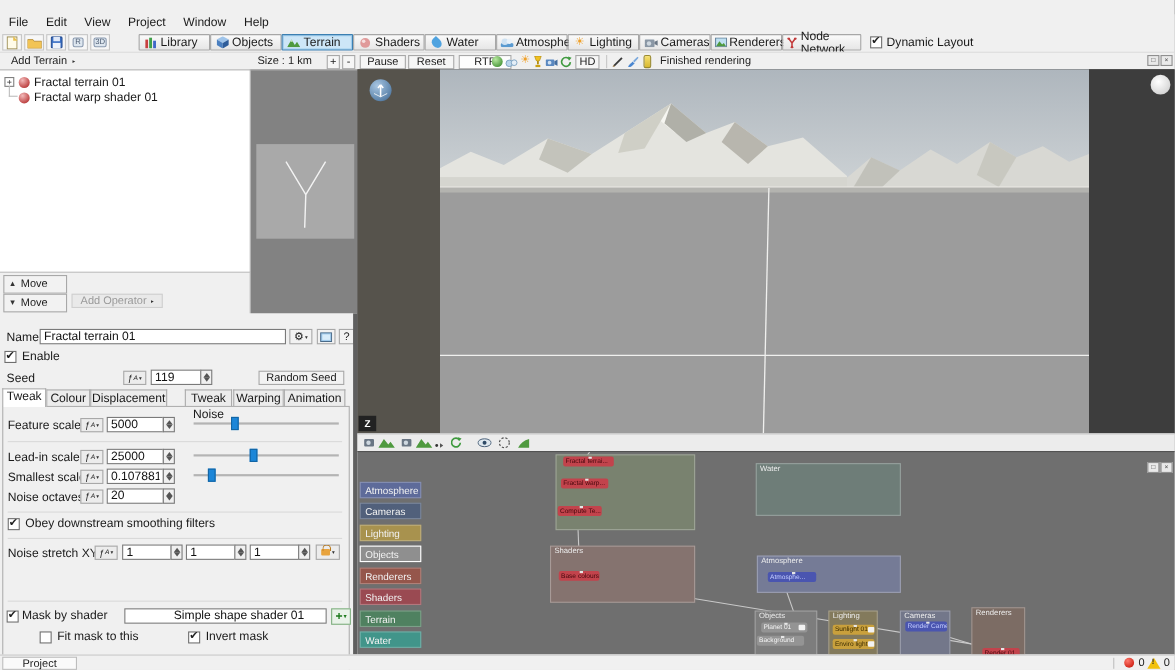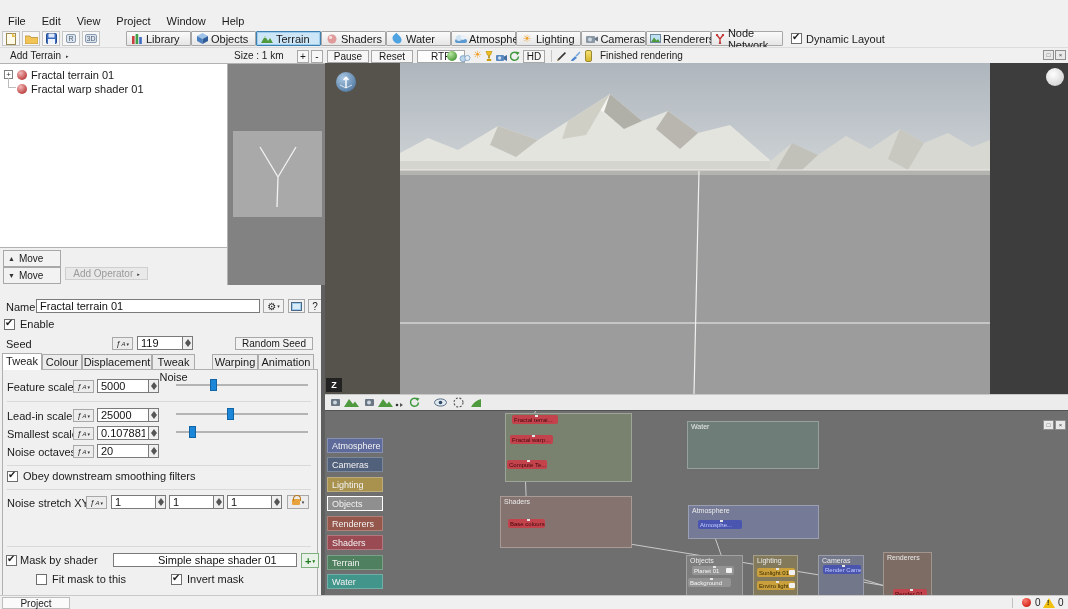--- a/index.html
+++ b/index.html
@@ -381,21 +381,21 @@
         <span class="fxg" style="font-size:6px">A</span>
       <span class="dd">▾</span>
     </span>
     <input class="field" style="left: 137px; top: 51px; width: 46px;" value="119">
     <span class="spin" style="left:182px;top:51px"></span>
     <span class="sbtn" style="left:235px;top:52px;width:78px;height:13px">Random Seed</span>
 
     <div class="tab active" style="left:2px;width:40px;top:68px">Tweak</div>
     <div class="tab" style="left:42px;width:40px;top:69px">Colour</div>
     <div class="tab" style="left:82px;width:70px;top:69px">Displacement</div>
-    <div class="tab" style="left:152px;width:43px;top:69px">Tweak Noise</div>
+    <div class="tab" style="left:168px;width:43px;top:69px">Tweak Noise</div>
     <div class="tab" style="left:212px;width:46px;top:69px">Warping</div>
     <div class="tab" style="left:258px;width:56px;top:69px">Animation</div>
 
     <div class="contentbox">
 
       <span class="plabel" style="left:4px;top:11px">Feature scale</span>
       <span class="fxbtn" style="left:70px;top:10px">
           <span class="fxg">ƒ</span>
           <span class="fxg" style="font-size:6px">A</span>
           <span class="dd">▾</span>

